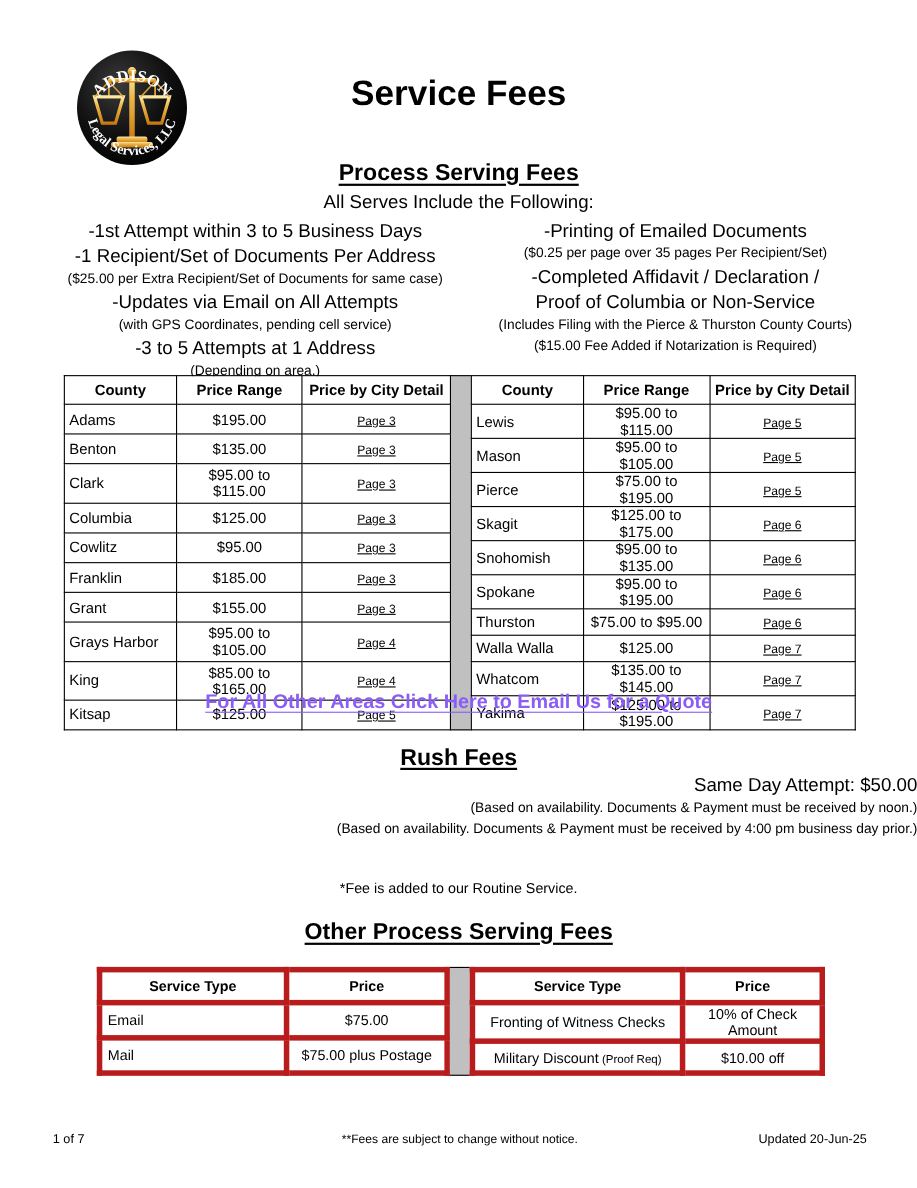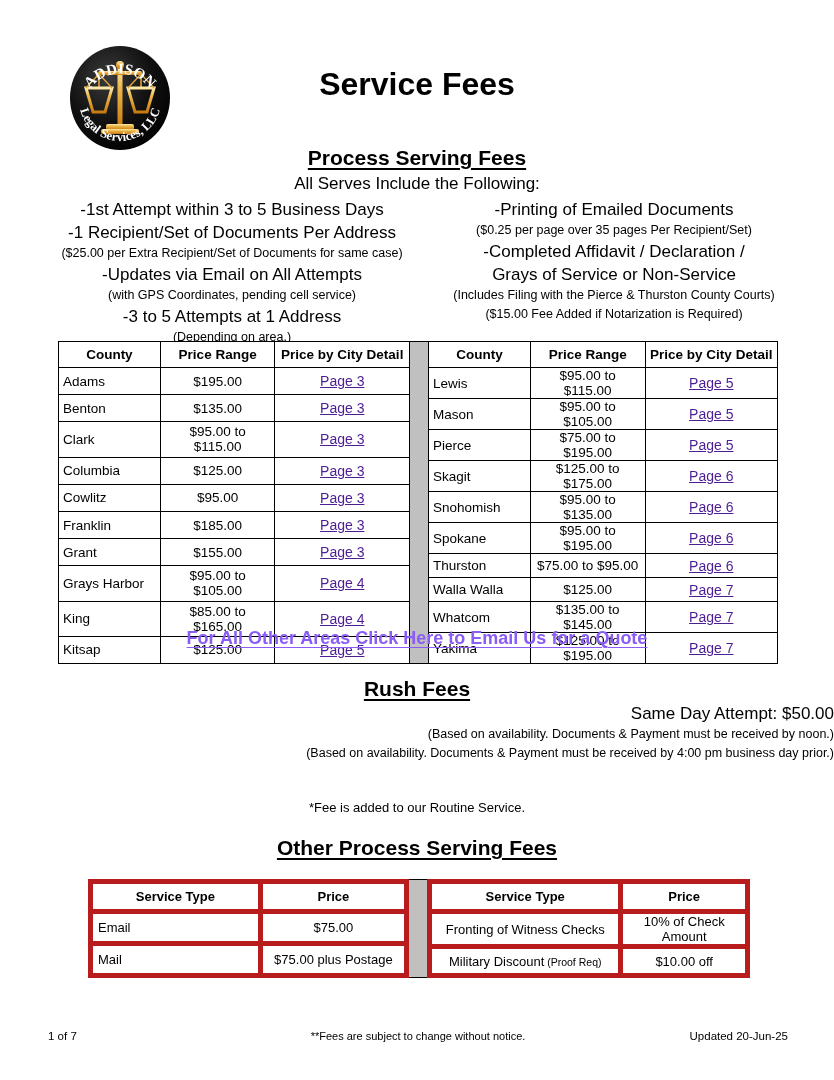--- a/index.html
+++ b/index.html
@@ -88,23 +88,23 @@
   table.fee thead th {
     font-weight: bold;
     font-size: 13.5px;
     text-align: center;
     height: 25px;
   }
   .c-county { text-align: left; }
   .c-price  { text-align: center; }
   .c-link   { text-align: center; }
   .c-link a {
-    color: #4c1d95;
+    color: #000000;
     text-decoration: underline;
-    font-size: 14px;
+    font-size: 11px;
   }
   .gap-col {
     width: 18px;
     background: #c0c0c0;
     border-top: 1px solid #000;
     border-bottom: 1px solid #000;
     align-self: stretch;
     flex: 0 0 18px;
   }
 
@@ -236,21 +236,21 @@
     <div class="ln-sm">($25.00 per Extra Recipient/Set of Documents for same case)</div>
     <div class="ln-big">-Updates via Email on All Attempts</div>
     <div class="ln-sm">(with GPS Coordinates, pending cell service)</div>
     <div class="ln-big">-3 to 5 Attempts at 1 Address</div>
     <div class="ln-sm">(Depending on area.)</div>
   </div>
 <div class="inc-right">
     <div class="ln-big">-Printing of Emailed Documents</div>
     <div class="ln-sm">($0.25 per page over 35 pages Per Recipient/Set)</div>
     <div class="ln-big">-Completed Affidavit / Declaration /</div>
-    <div class="ln-big">Grays of Service or Non-Service</div>
+    <div class="ln-big">Proof of Columbia or Non-Service</div>
     <div class="ln-sm">(Includes Filing with the Pierce &amp; Thurston County Courts)</div>
     <div class="ln-sm">($15.00 Fee Added if Notarization is Required)</div>
   </div>
 
 <div class="county-tables">
   <table class="fee">
     <colgroup>
         <col style="width:102px">
         <col style="width:115px">
         <col style="width:135px">

